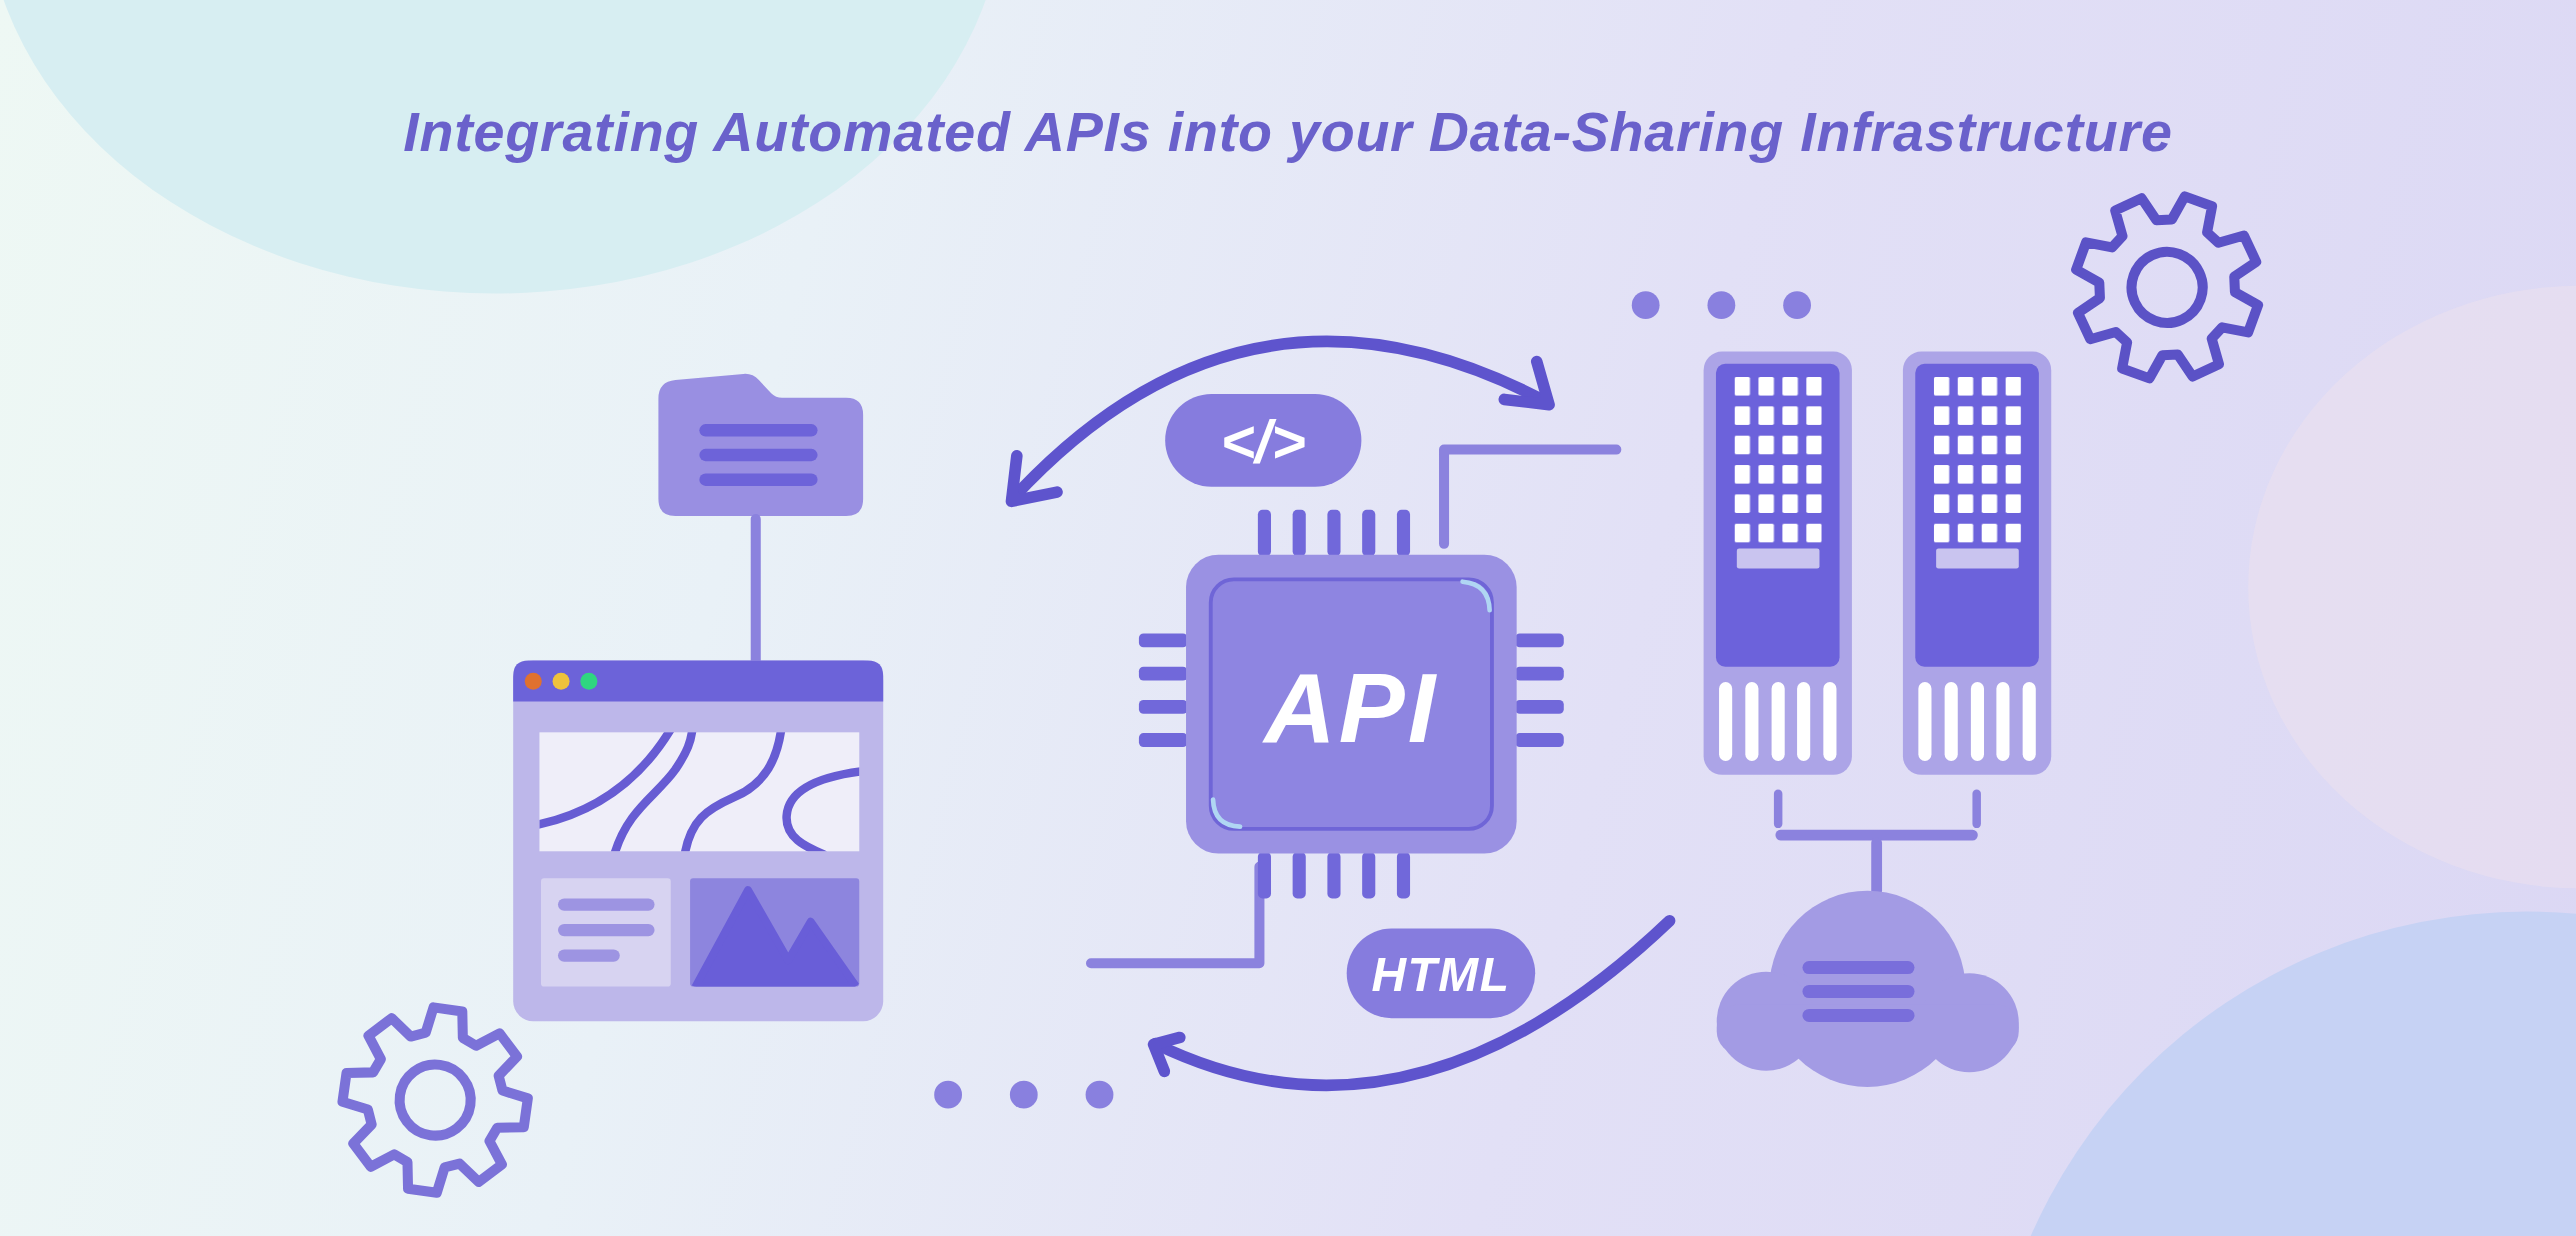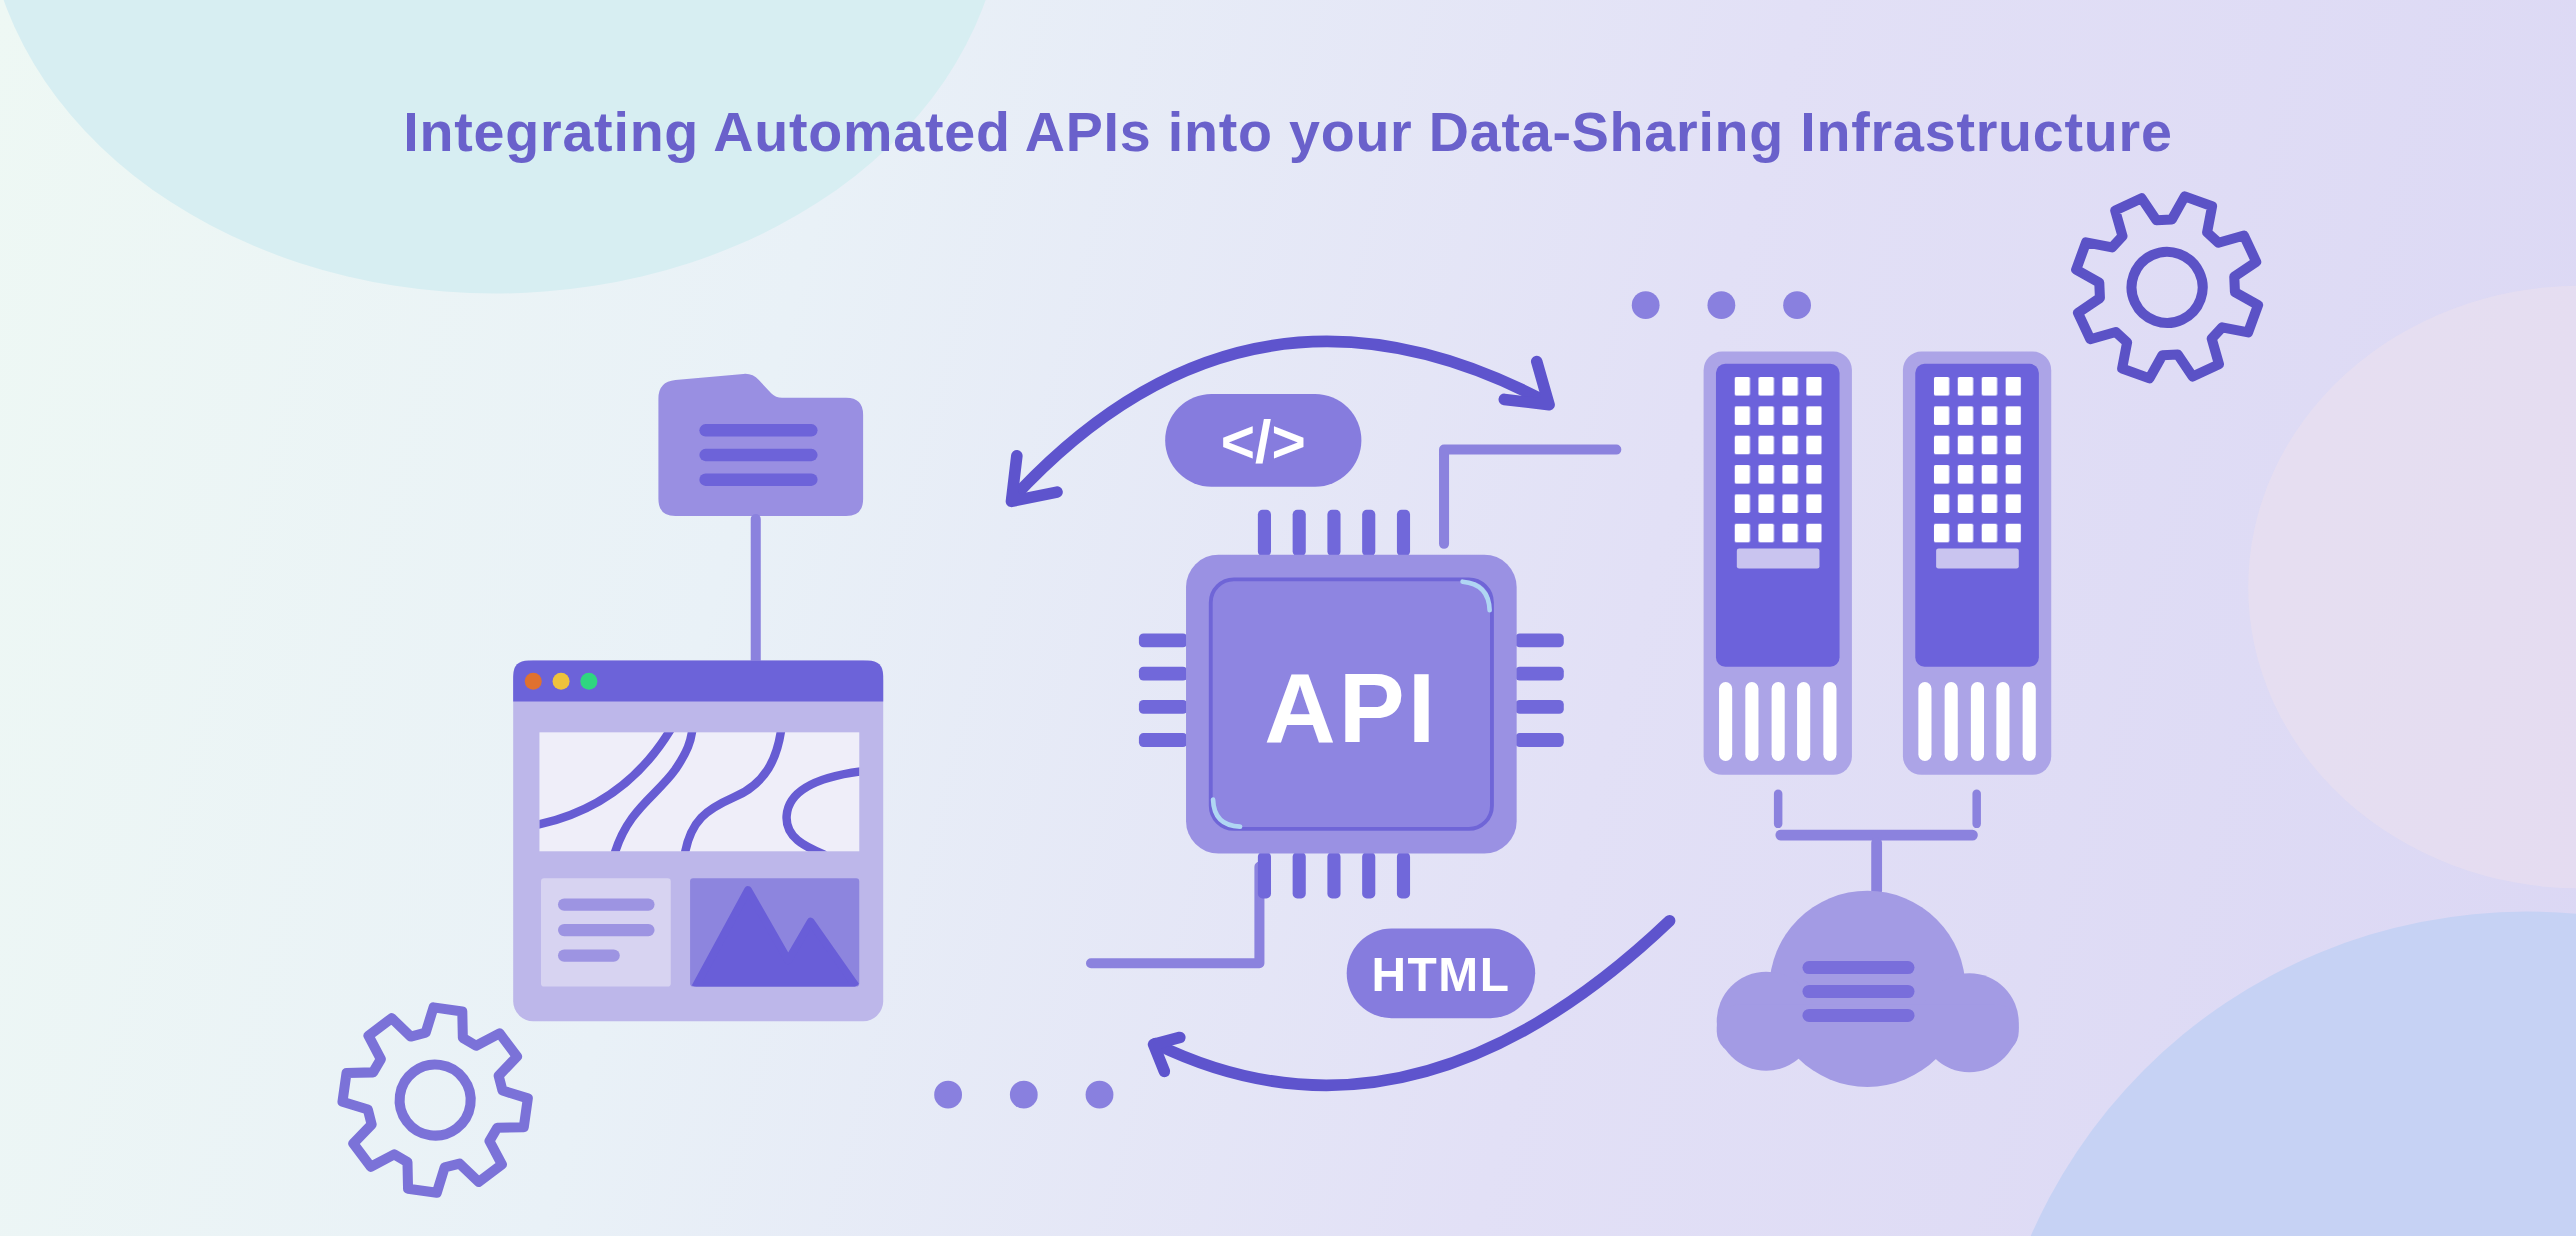--- a/index.html
+++ b/index.html
@@ -2,20 +2,21 @@
 <html style="font-size:12.4px"><head>
 <meta charset="utf-8">
 <style>
   html,body{margin:0;padding:0;background:#fff;}
   .stage{
     position:relative;
     width:2576px;height:1236px;
     overflow:hidden;
     background:linear-gradient(105deg,#eef8f4 0%,#e9f1f7 30%,#e2e0f6 62%,#dbd7f4 100%);
     font-family:"Liberation Sans", sans-serif;
+    font-style:italic;
   }
   svg{display:block;}
   text{font-family:"Liberation Sans", sans-serif;}
   .title-text{font-weight:bold;font-size:72px;fill:#6a61cb;letter-spacing:1px;}
   .chip-text{font-weight:bold;font-size:128px;fill:#ffffff;letter-spacing:4px;}
   .badge-text{font-weight:bold;fill:#ffffff;}
 </style>
 </head>
 <body>
 

